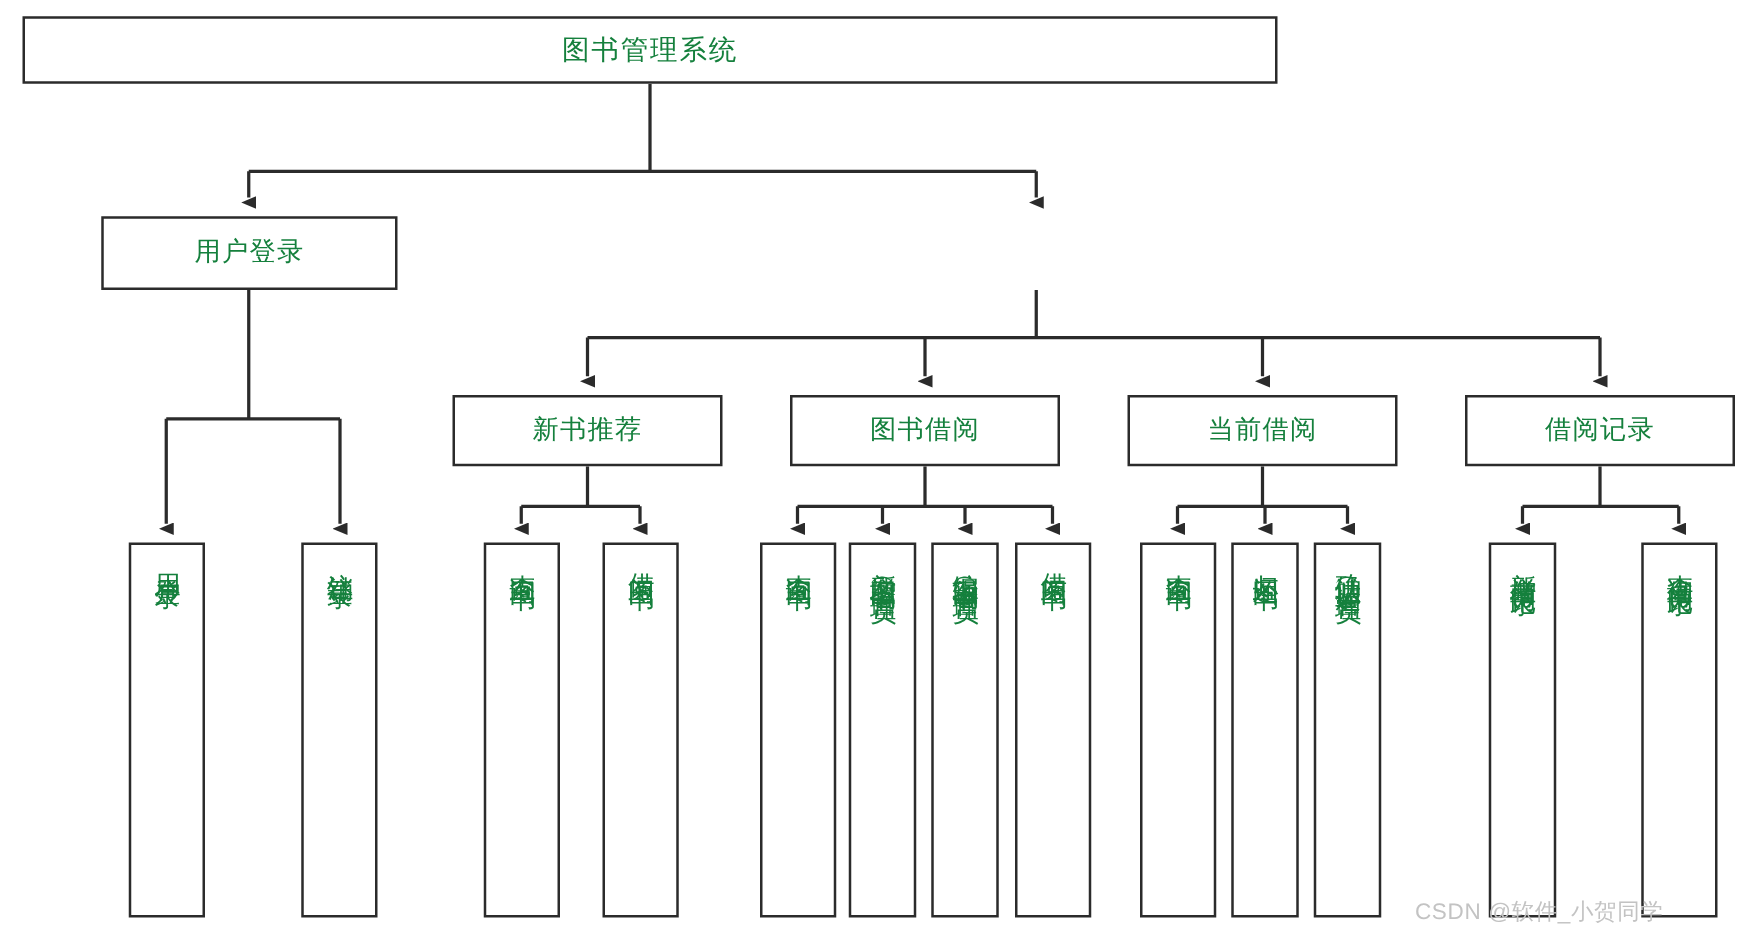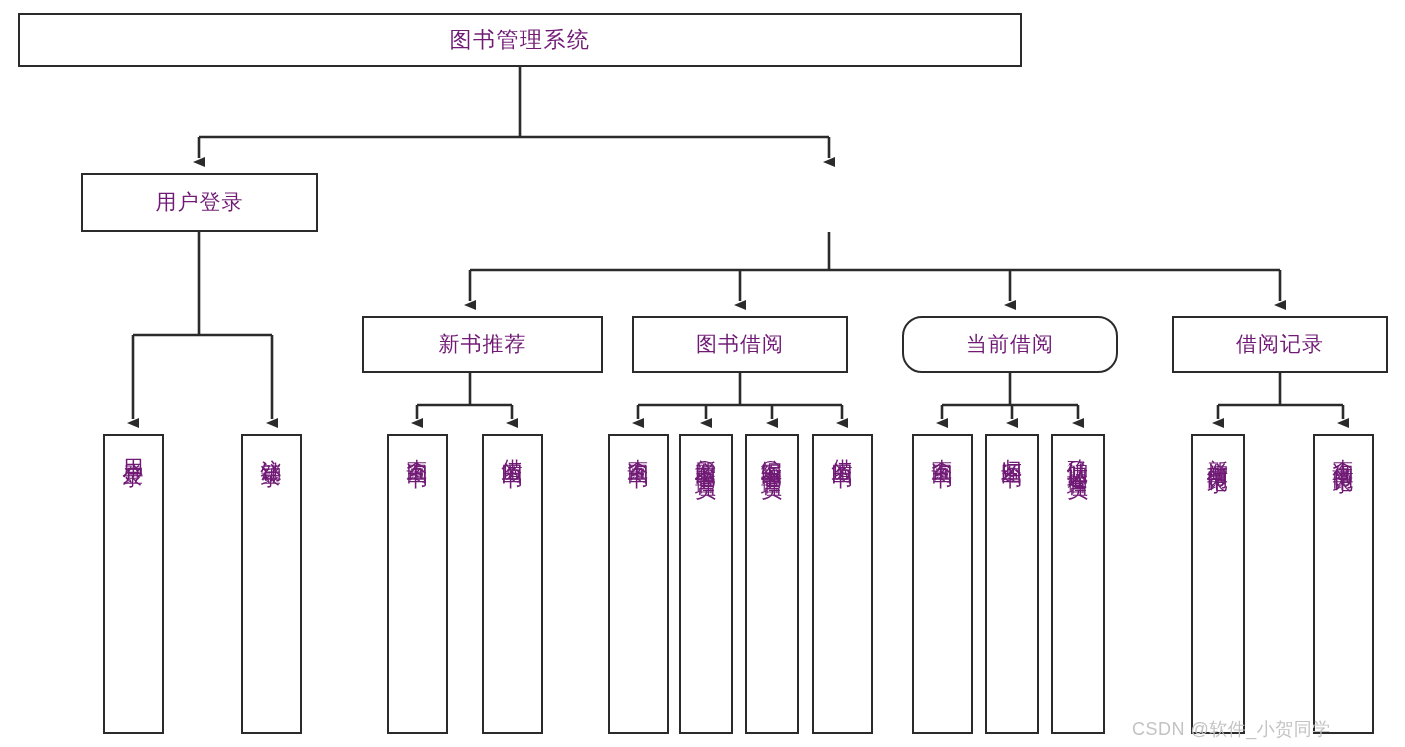--- a/index.html
+++ b/index.html
@@ -34,21 +34,21 @@
     display: flex;
     align-items: center;
     justify-content: center;
     color: #1b1b1b;
     z-index: 2;
   }
   .node .lbl {
     display: block;
     text-align: center;
     line-height: 1.18;
-    color: #701a75;
+    color: #15803d;
     white-space: pre-line;
   }
   
   .node.horiz .lbl {
     font-size: 21px;
     letter-spacing: 1px;
   }
   .node.title .lbl {
     font-size: 22px;
     letter-spacing: 1.5px;
@@ -133,27 +133,27 @@
   </svg>
 
   <div class="node horiz title" style="left:18px; top:13px; width:1004px; height:54px;">
     <span class="lbl">图书管理系统</span>
   </div>
 
   <div class="node horiz" style="left:81px; top:173px; width:237px; height:59px;">
     <span class="lbl">用户登录</span>
   </div>
 
-  <div class="node horiz" style="left:362px; top:316px; width:241px; height:57px;">
+  <div class="node horiz" style="left:362px; top:316px; width:216px; height:57px;">
     <span class="lbl">新书推荐</span>
   </div>
   <div class="node horiz" style="left:632px; top:316px; width:216px; height:57px;">
     <span class="lbl">图书借阅</span>
   </div>
-  <div class="node horiz" style="left:902px; top:316px; width:216px; height:57px;border-radius:20px;">
+  <div class="node horiz" style="left:902px; top:316px; width:216px; height:57px;">
     <span class="lbl">当前借阅</span>
   </div>
   <div class="node horiz" style="left:1172px; top:316px; width:216px; height:57px;">
     <span class="lbl">借阅记录</span>
   </div>
 
   <div class="node vert" style="left:103px; top:434px; width:61px; height:300px;">
     <span class="lbl">用户登录</span>
   </div>
   <div class="node vert" style="left:241px; top:434px; width:61px; height:300px;">

